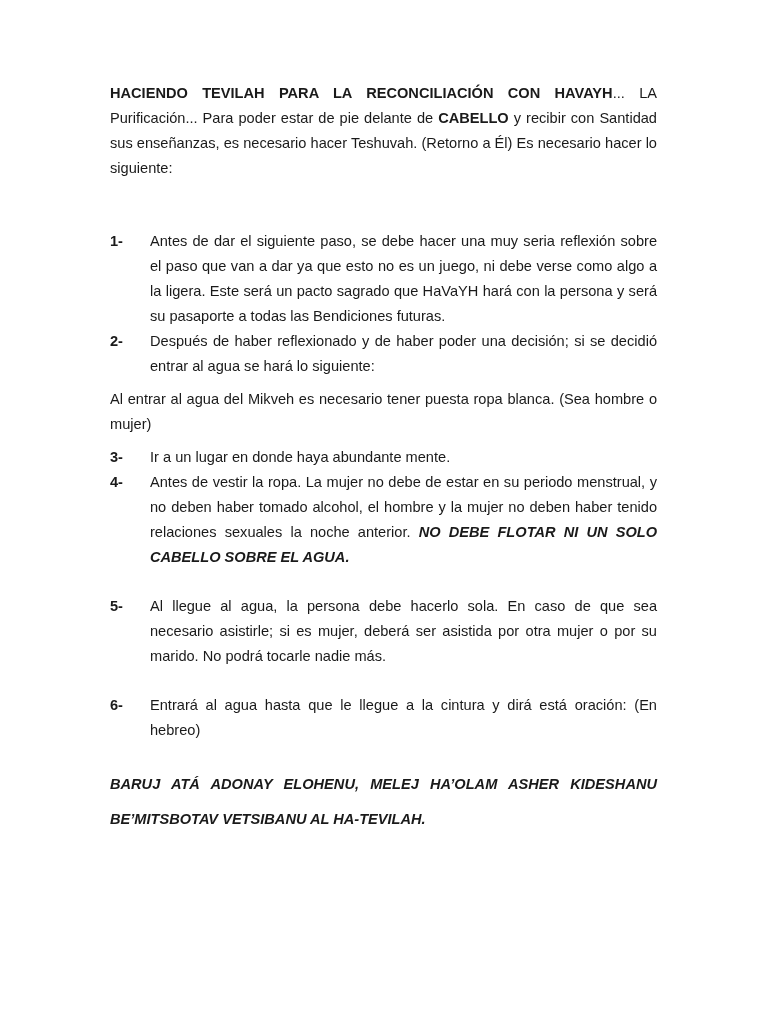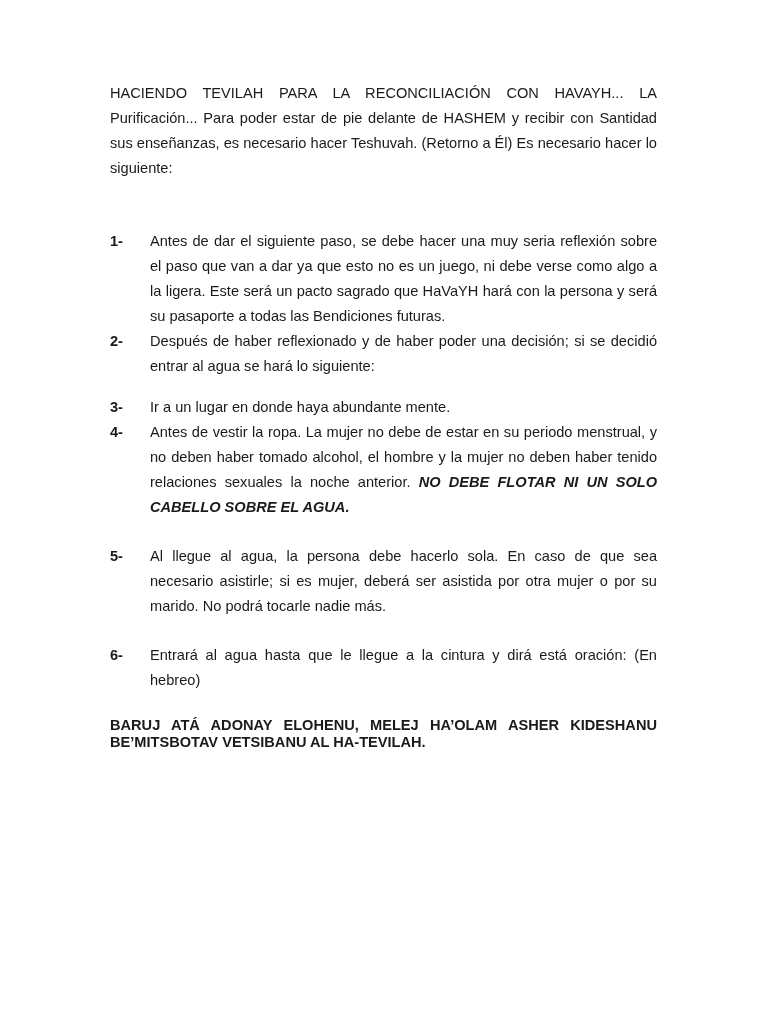--- a/index.html
+++ b/index.html
@@ -4,43 +4,44 @@
 <style>
   html, body { margin: 0; padding: 0; background: #ffffff; }
   body { width: 768px; height: 1024px; position: relative; overflow: hidden;
          font-family: "Liberation Sans", sans-serif; color: #1a1a1a; font-size: 14.6px; }
   .page { position: absolute; left: 110px; top: 81px; width: 547px; }
   p { margin: 0; line-height: 25px; text-align: justify; text-align-last: left; }
   .intro { margin-bottom: 48px; }
   .item { display: flex; line-height: 25px; }
   .num { width: 24px; flex: 0 0 24px; font-weight: bold; }
   .item-text { flex: 1; text-align: justify; text-align-last: left; margin-left: 16px; }
-  b, .b { font-weight: normal; }
+  b, .b { font-weight: bold; }
   .bi { font-weight: bold; font-style: italic; }
   .gap-s { height: 8px; }
   .gap-l { height: 24px; }
-  .prayer { font-weight: bold; line-height: 17px; text-align: justify; text-align-last: left; }
+  .prayer { font-weight: bold; font-style: italic; line-height: 35px; text-align: justify; text-align-last: left; }
 </style>
 </head>
 <body>
 
 <div class="page">
 
-  <p class="intro"><b>HACIENDO TEVILAH PARA LA RECONCILIACIÓN CON HAVAYH</b><span>... LA Purificación... Para poder estar de pie delante de </span><b>HASHEM</b><span> y recibir  con Santidad sus enseñanzas, es necesario hacer Teshuvah. (Retorno a Él) Es necesario hacer lo siguiente:</span></p>
+  <p class="intro"><b>HACIENDO TEVILAH PARA LA RECONCILIACIÓN CON HAVAYH</b><span>... LA Purificación... Para poder estar de pie delante de </span><b>CABELLO</b><span> y recibir  con Santidad sus enseñanzas, es necesario hacer Teshuvah. (Retorno a Él) Es necesario hacer lo siguiente:</span></p>
 
   <div class="item">
     <span class="num">1-</span>
     <span class="item-text">Antes de dar el siguiente paso, se debe hacer una muy seria reflexión sobre el paso que van a dar ya que esto no es un juego, ni debe verse como algo a la ligera. Este será un pacto sagrado que HaVaYH hará con la persona y será su pasaporte a todas las Bendiciones futuras.</span>
   </div>
   <div class="item">
     <span class="num">2-</span>
     <span class="item-text">Después de haber reflexionado y de haber poder una decisión; si se decidió entrar al agua se hará lo siguiente:</span>
   </div>
 
   <div class="gap-s"></div>
+  <p>Al entrar al agua del Mikveh es necesario tener puesta ropa blanca. (Sea hombre o mujer)</p>
   <div class="gap-s"></div>
 
   <div class="item">
     <span class="num">3-</span>
     <span class="item-text">Ir a un lugar en donde haya abundante mente.</span>
   </div>
   <div class="item">
     <span class="num">4-</span>
     <span class="item-text"><span>Antes de vestir la ropa. La mujer no debe de estar en su periodo menstrual, y no deben haber tomado alcohol, el hombre y la mujer no deben haber tenido relaciones sexuales la noche anterior. </span><span class="bi">NO DEBE FLOTAR NI UN SOLO CABELLO SOBRE EL AGUA.</span></span>
   </div>

